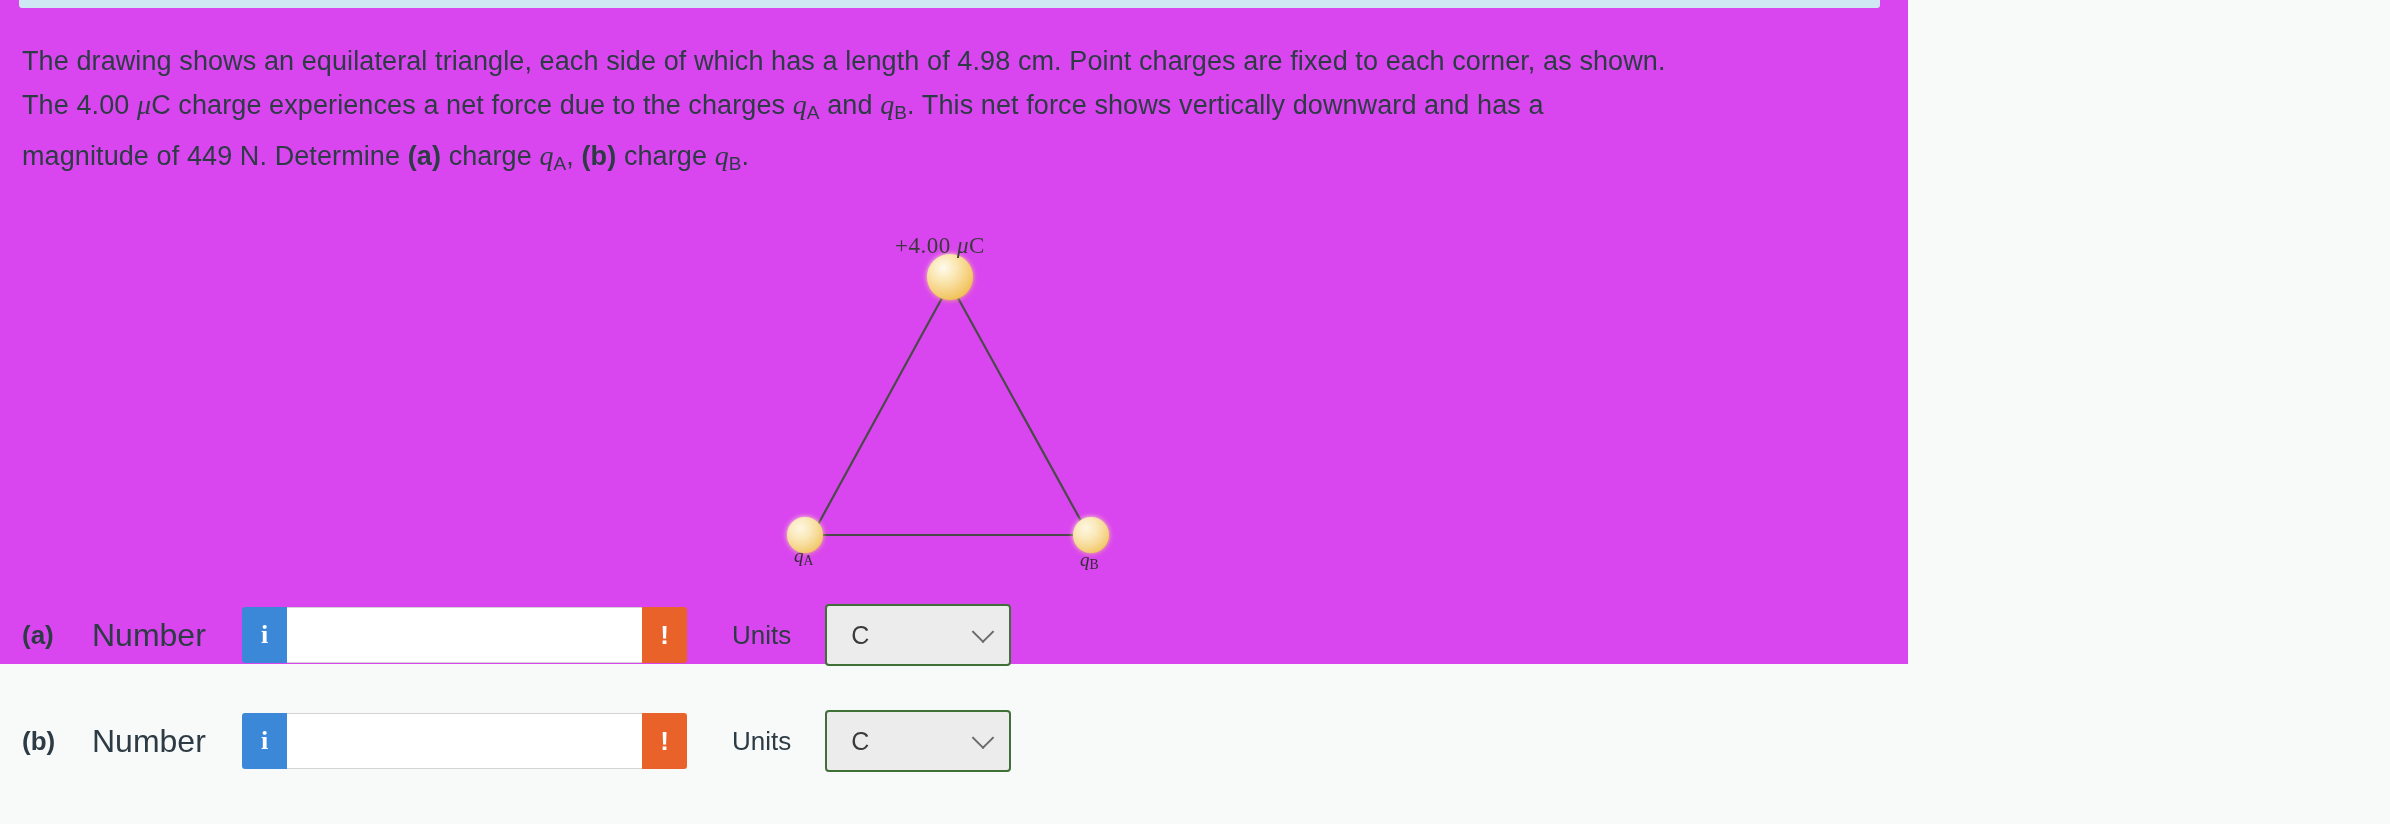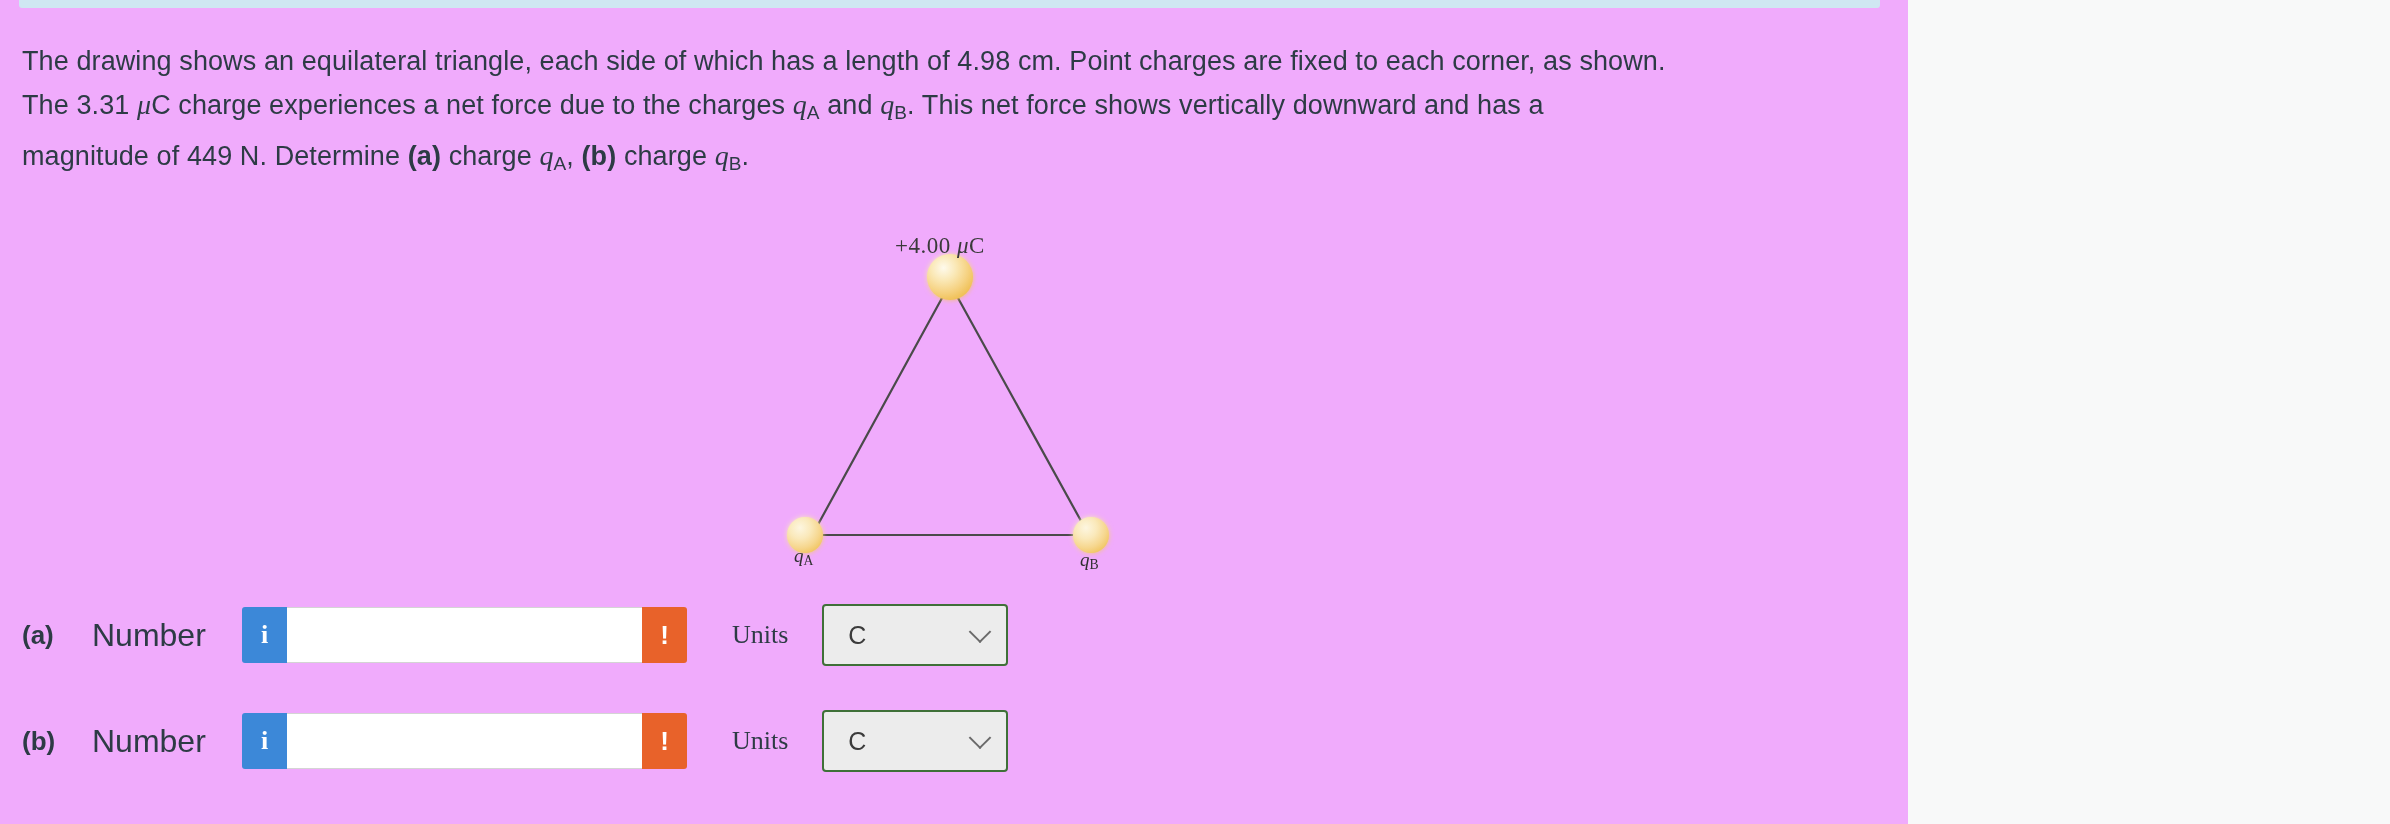--- a/index.html
+++ b/index.html
@@ -21,22 +21,22 @@
     height: 824px;
     background: #f8f9f9;
   }
 
   
   #content-panel {
     position: absolute;
     left: 0;
     top: 0;
     width: 1908px;
-    height: 824px;
-    background: #f0abfc;
+    height: 664px;
+    background: #d946ef;
   }
 
   
   #top-accent-bar {
     position: absolute;
     left: 19px;
     top: 0px;
     width: 1861px;
     height: 8px;
     background: #cfe7f2;
@@ -191,21 +191,21 @@
     justify-content: center;
     cursor: pointer;
     flex: 0 0 auto;
   }
 
   .units-label {
     font-size: 26px;
     color: #2d3b45;
     margin-left: 45px;
     margin-right: 34px;
-    font-family: Liberation Serif, serif;
+    font-family: Liberation Sans, sans-serif;
   }
 
   .units-select-wrap {
     position: relative;
     width: 186px;
     height: 62px;
   }
   .units-select {
     width: 186px;
     height: 62px;
@@ -238,21 +238,21 @@
 <body>
 
 <div id="root">
 
   <div id="content-panel">
 
     <div id="top-accent-bar"></div>
 
     <div id="problem-statement">
       <span>The drawing shows an equilateral triangle, each side of which has a length of 4.98 cm. Point charges are fixed to each corner, as shown.</span><br>
-      <span>The 3.31 </span><span class="musym">μ</span><span>C charge experiences a net force due to the charges </span><span class="mvar"><span>q</span><sub>A</sub></span><span> and </span><span class="mvar"><span>q</span><sub>B</sub></span><span>. This net force shows vertically downward and has a</span><br>
+      <span>The 4.00 </span><span class="musym">μ</span><span>C charge experiences a net force due to the charges </span><span class="mvar"><span>q</span><sub>A</sub></span><span> and </span><span class="mvar"><span>q</span><sub>B</sub></span><span>. This net force shows vertically downward and has a</span><br>
       <span>magnitude of 449 N. Determine </span><b>(a)</b><span> charge </span><span class="mvar"><span>q</span><sub>A</sub></span><span>, </span><b>(b)</b><span> charge </span><span class="mvar"><span>q</span><sub>B</sub></span><span>.</span>
     </div>
 
     <div id="figure">
 
       <svg width="460" height="370" viewBox="0 0 460 370">
         <defs>
           <radialGradient id="sphereGrad" cx="36%" cy="30%" r="72%">
             <stop offset="0%" stop-color="#fefaec"></stop>
             <stop offset="38%" stop-color="#fae8b6"></stop>

